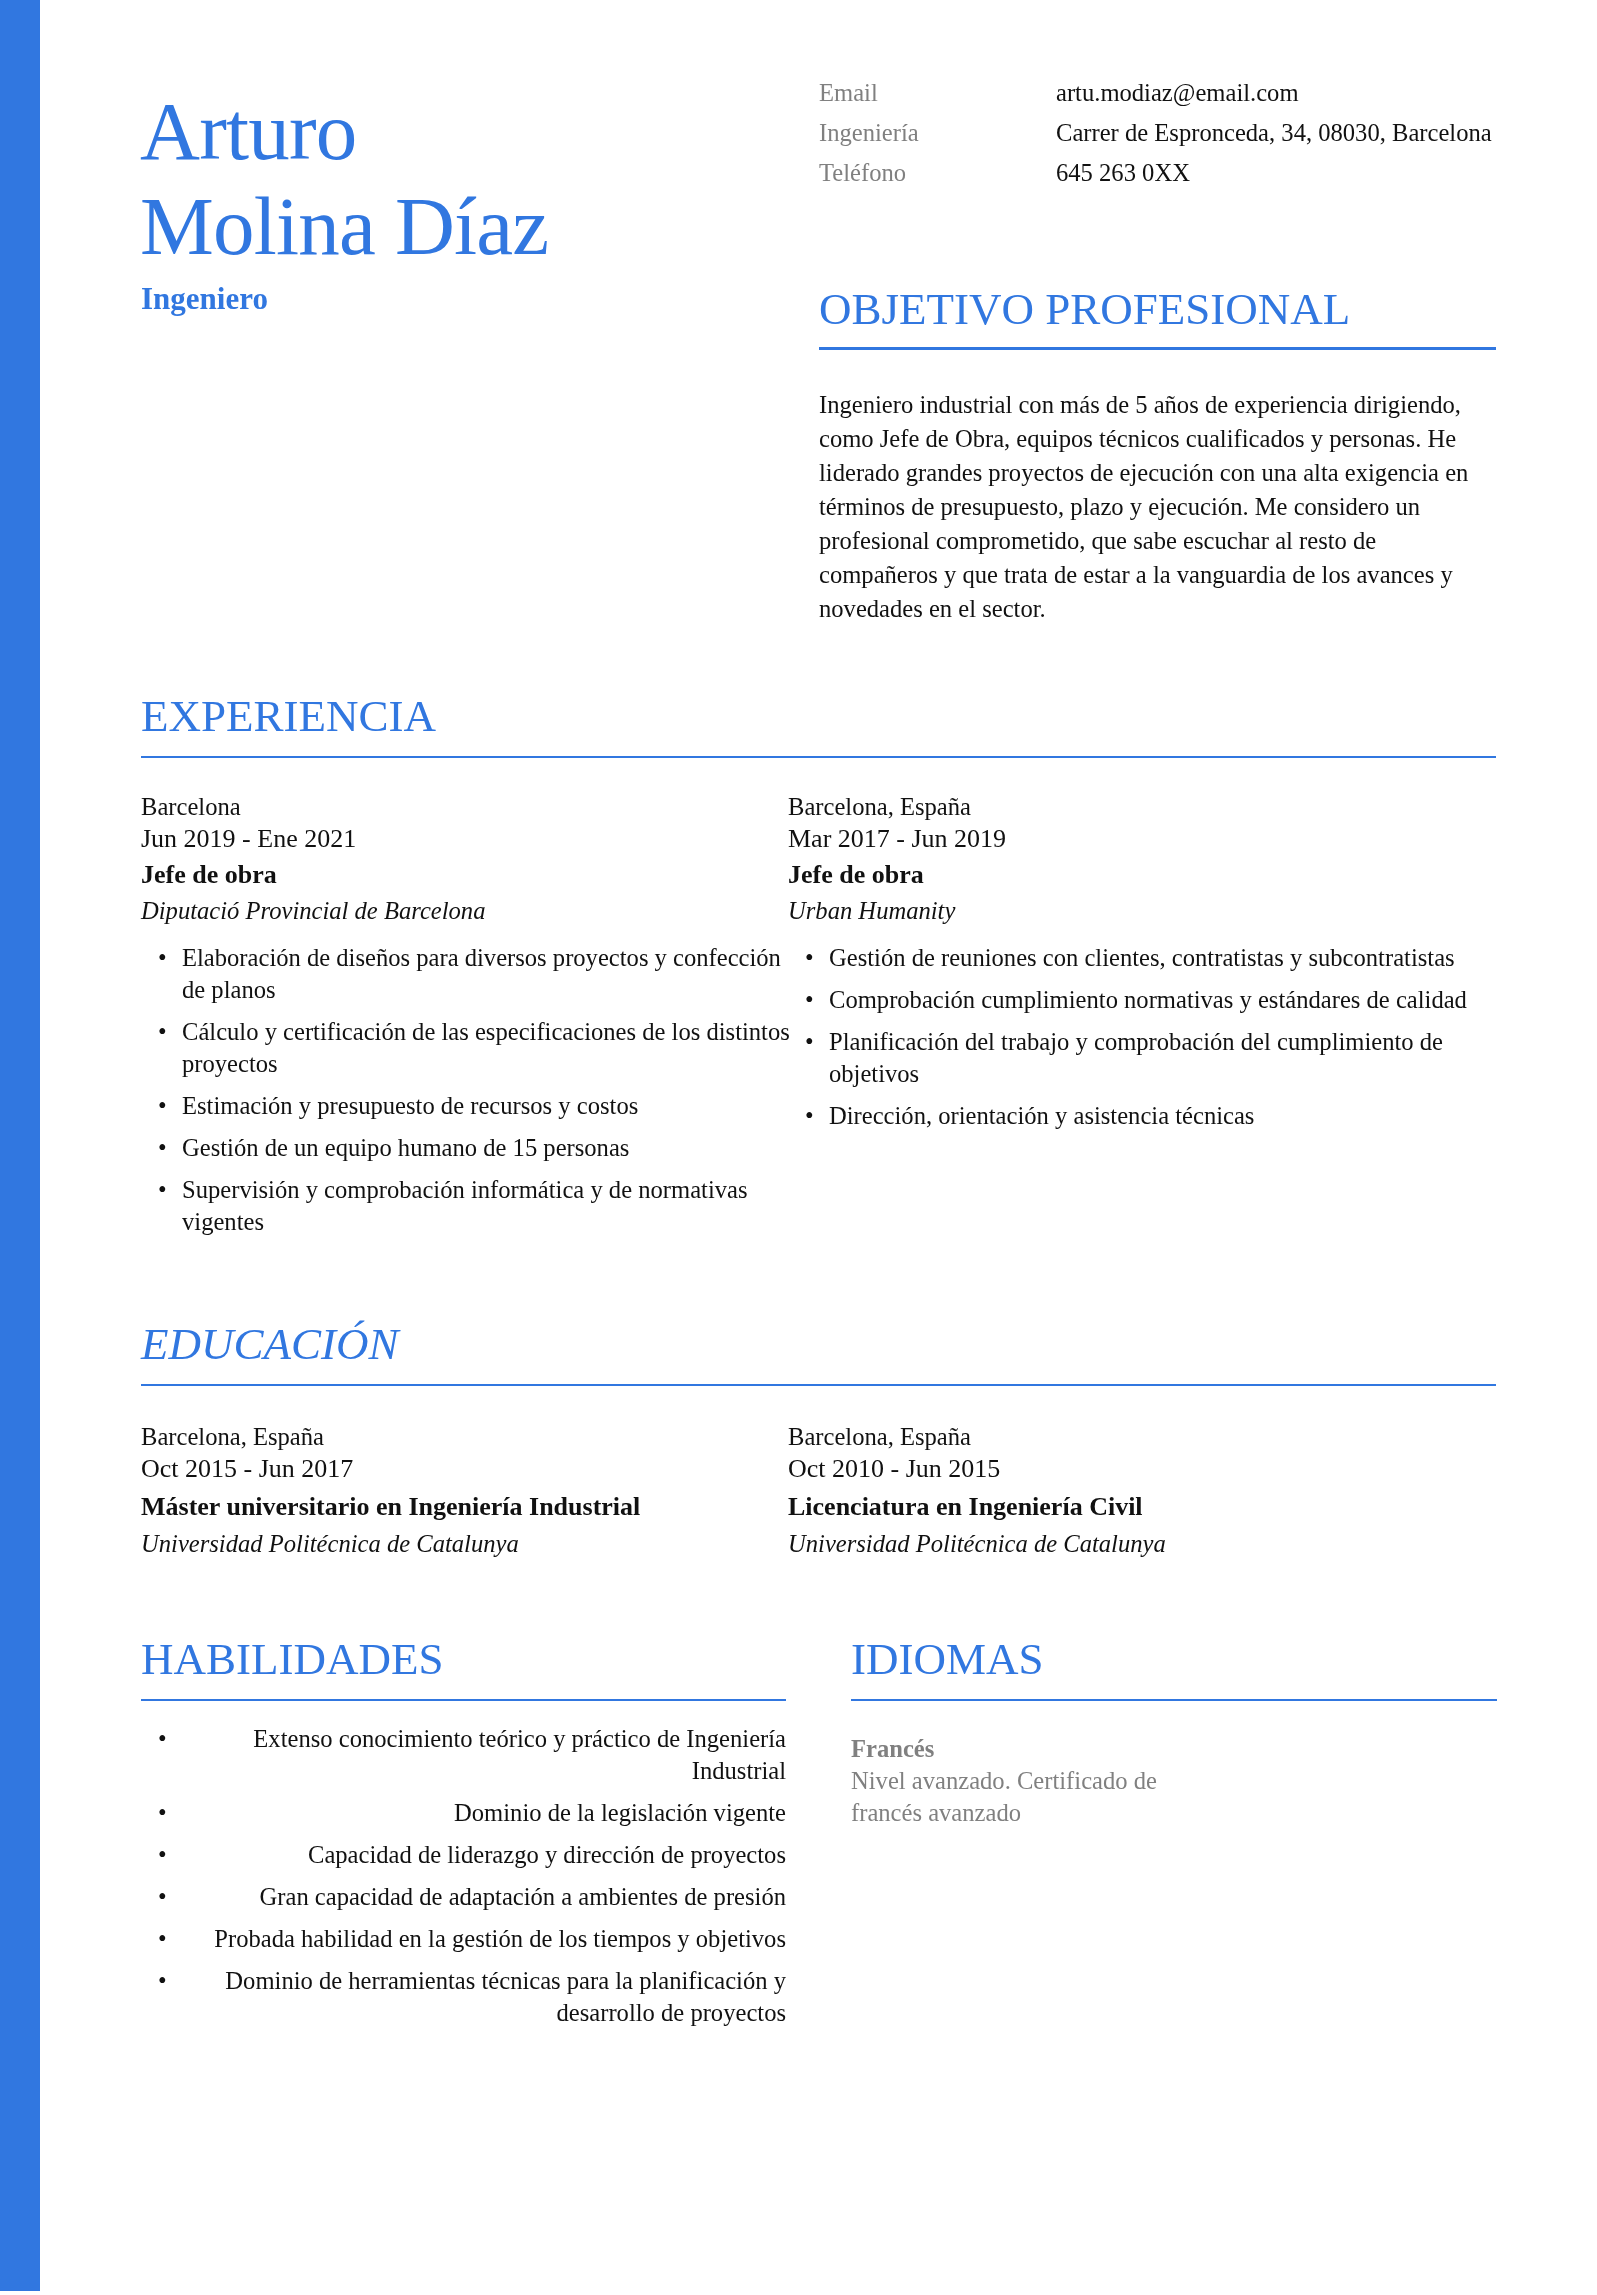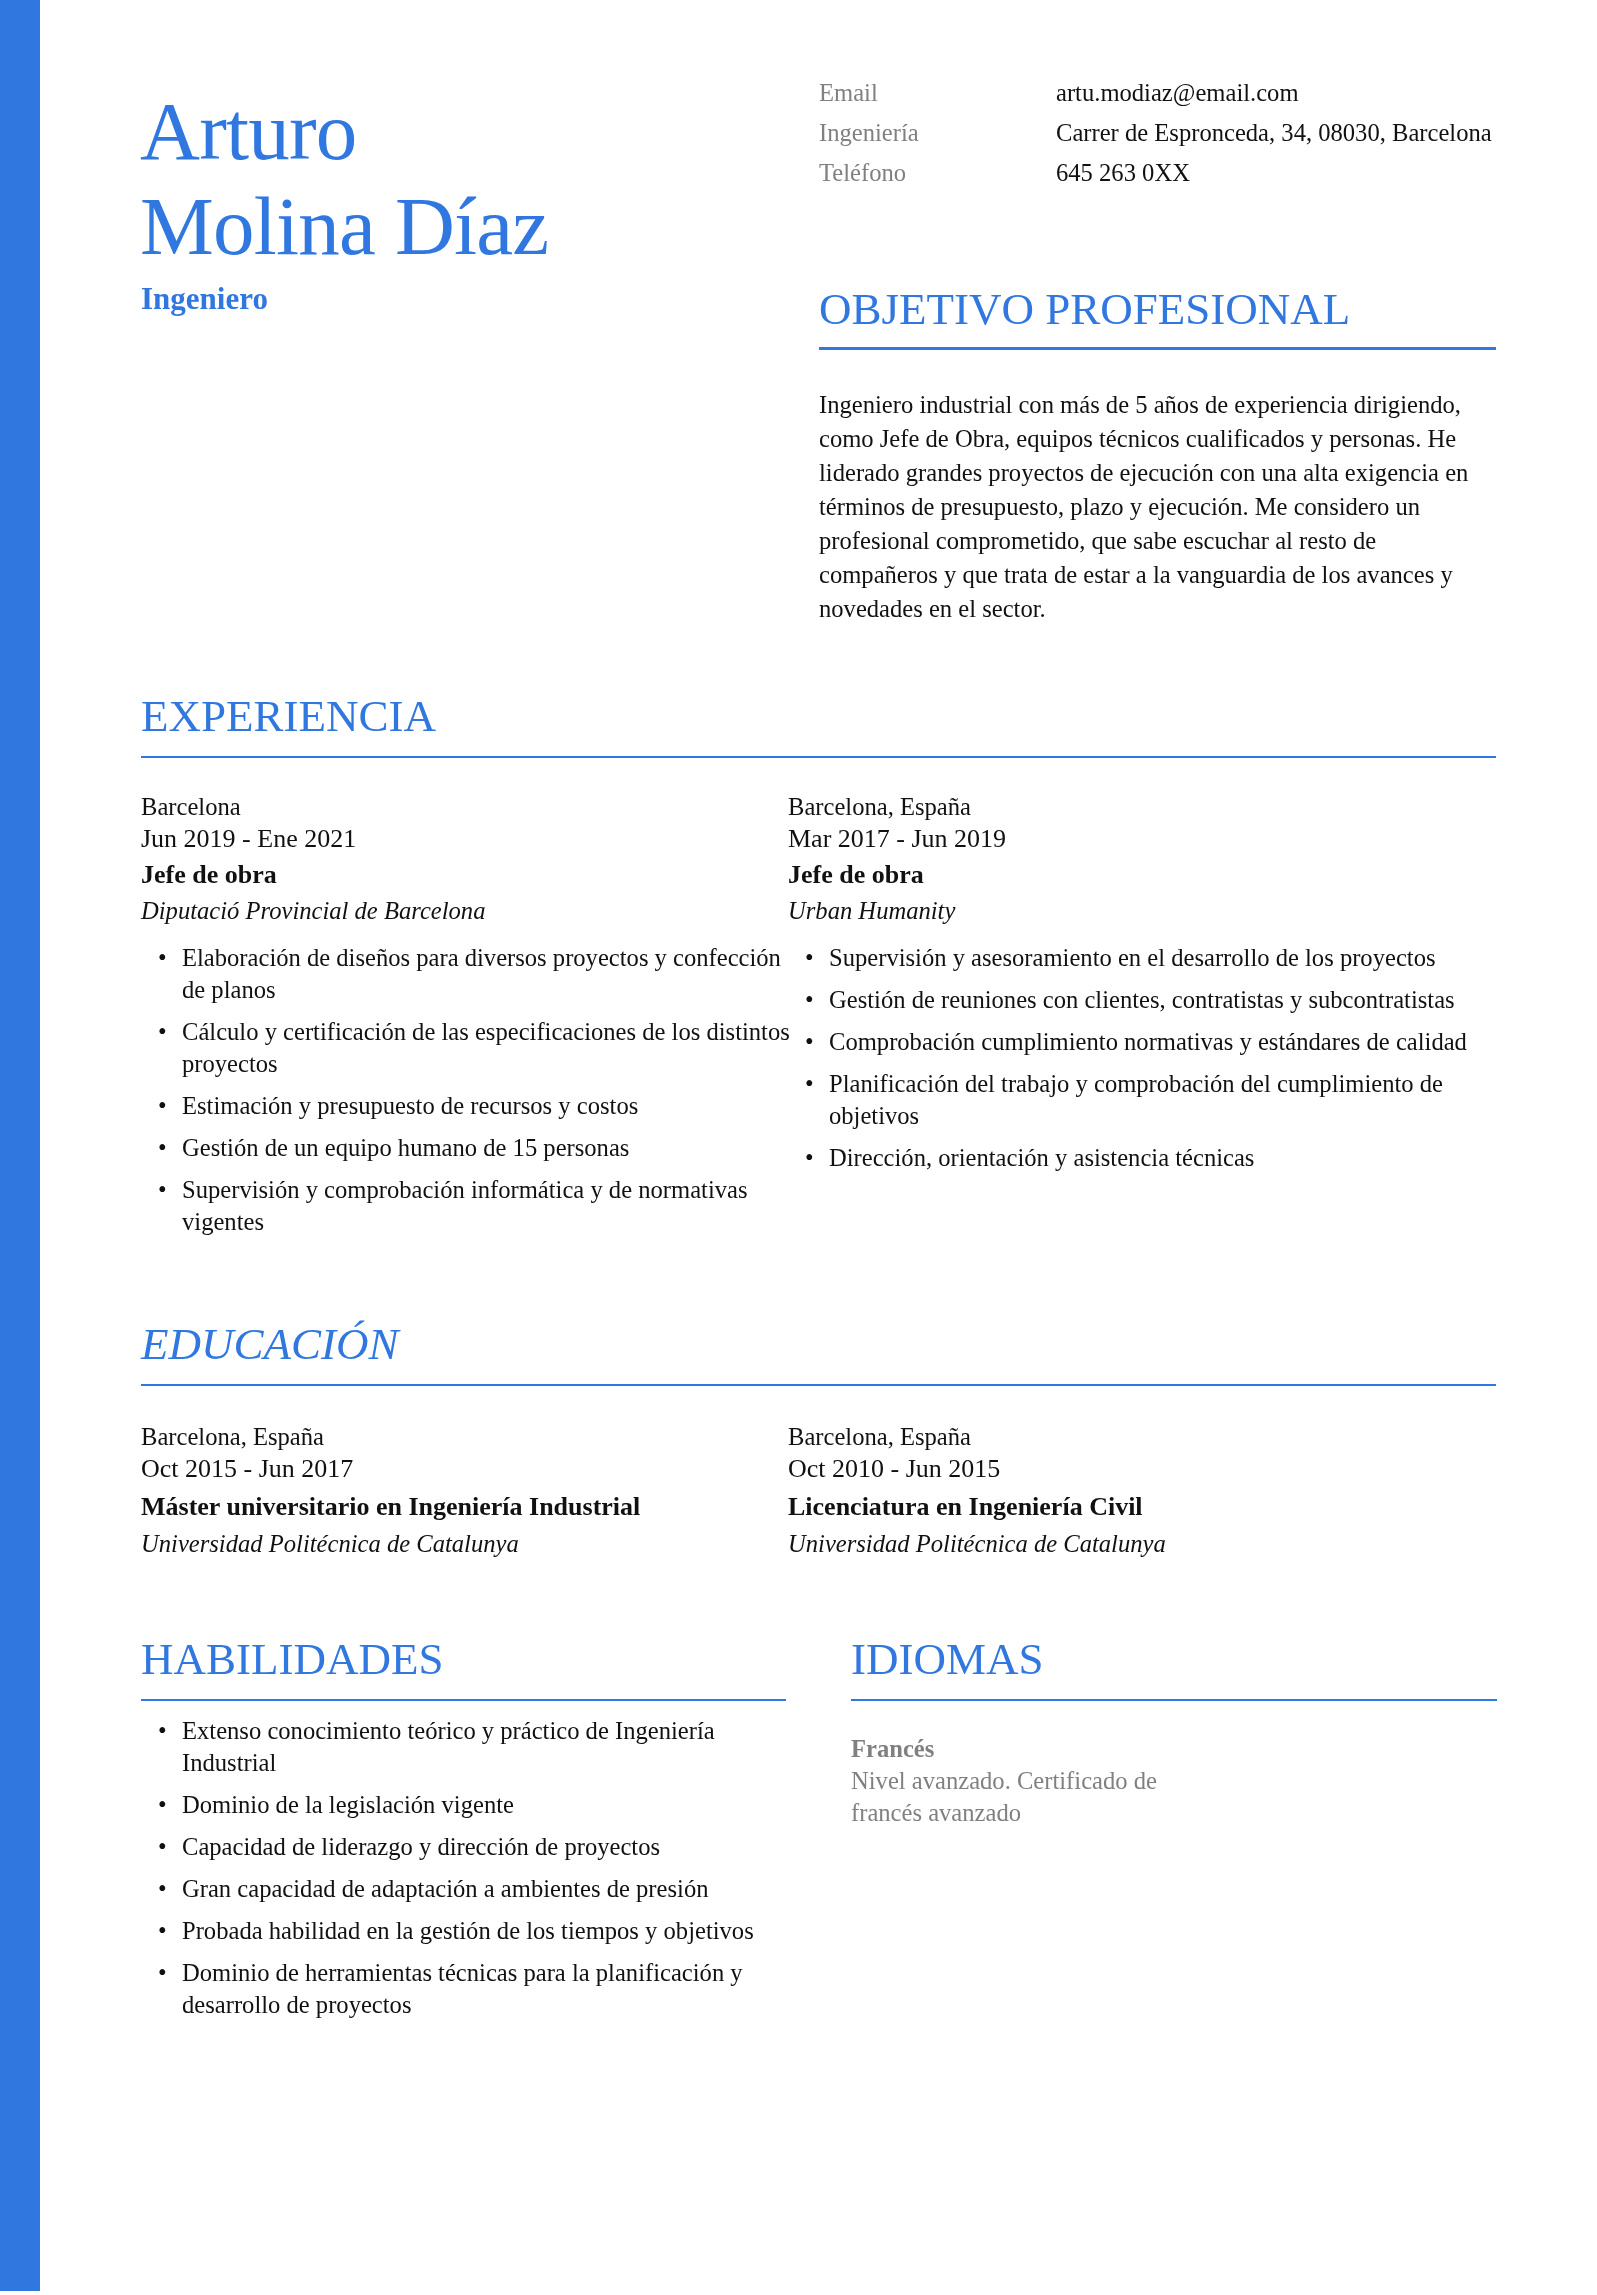--- a/index.html
+++ b/index.html
@@ -87,21 +87,20 @@
     <li>Supervisión y comprobación informática y de normativas vigentes</li>
   </ul>
 </div>
 
 <div class="col" style="left:788px; top:791px; width:691px;">
   <div class="meta">Barcelona, España</div>
   <div class="date">Mar 2017 - Jun 2019</div>
   <div class="jobtitle">Jefe de obra</div>
   <div class="company">Urban Humanity</div>
   <ul class="bullets" style="margin-top:15.4px;">
-    <li>Supervisión y asesoramiento en el desarrollo de los proyectos</li>
     <li>Gestión de reuniones con clientes, contratistas y subcontratistas</li>
     <li>Comprobación cumplimiento normativas y estándares de calidad</li>
     <li>Planificación del trabajo y comprobación del cumplimiento de objetivos</li>
     <li>Dirección, orientación y asistencia técnicas</li>
   </ul>
 </div>
 
 <div class="abs" style="left:141px; top:1319px; width:1355px;font-style:italic;">
   <div class="sec-title blue">EDUCACIÓN</div>
   <div class="rule" style="margin-top:14px;"></div>
@@ -117,21 +116,21 @@
 <div class="col" style="left:788px; top:1421px; width:691px;">
   <div class="meta">Barcelona, España</div>
   <div class="date">Oct 2010 - Jun 2015</div>
   <div class="jobtitle" style="line-height:43px;">Licenciatura en Ingeniería Civil</div>
   <div class="company">Universidad Politécnica de Catalunya</div>
 </div>
 
 <div class="abs" style="left:141px; top:1634px; width:645px;">
   <div class="sec-title blue">HABILIDADES</div>
   <div class="rule" style="margin-top:14px;"></div>
-  <ul class="bullets" style="margin-top:14px;">
+  <ul class="bullets" style="margin-top:22px;text-align:right;">
     <li>Extenso conocimiento teórico y práctico de Ingeniería Industrial</li>
     <li>Dominio de la legislación vigente</li>
     <li>Capacidad de liderazgo y dirección de proyectos</li>
     <li>Gran capacidad de adaptación a ambientes de presión</li>
     <li>Probada habilidad en la gestión de los tiempos y objetivos</li>
     <li>Dominio de herramientas técnicas para la planificación y desarrollo de proyectos</li>
   </ul>
 </div>
 
 <div class="abs" style="left:851px; top:1634px; width:646px;">

